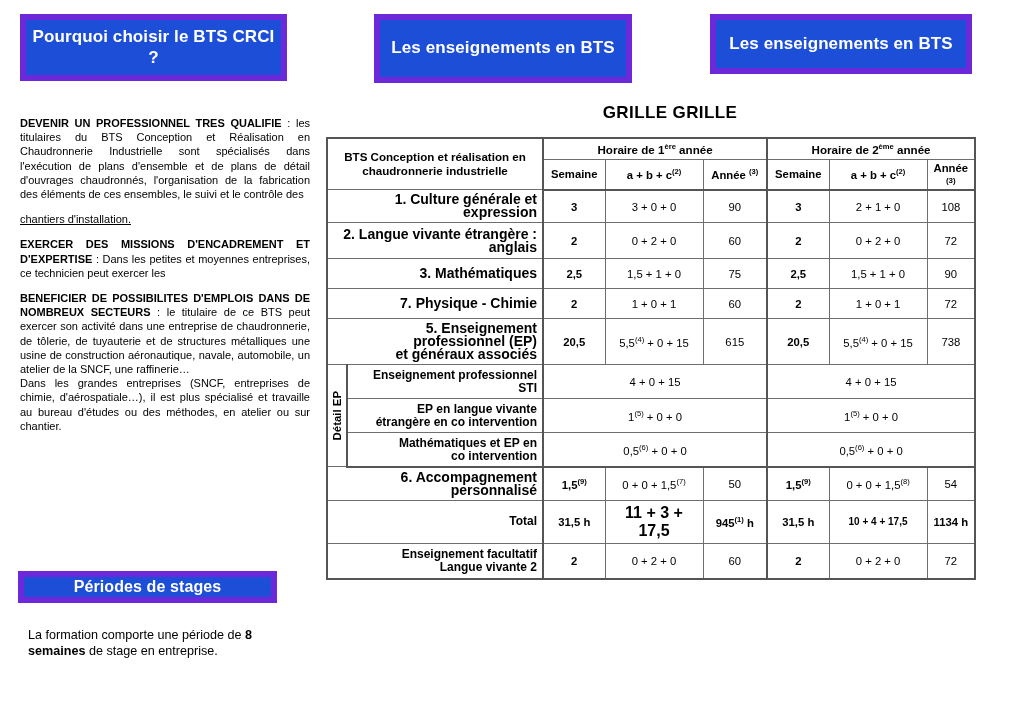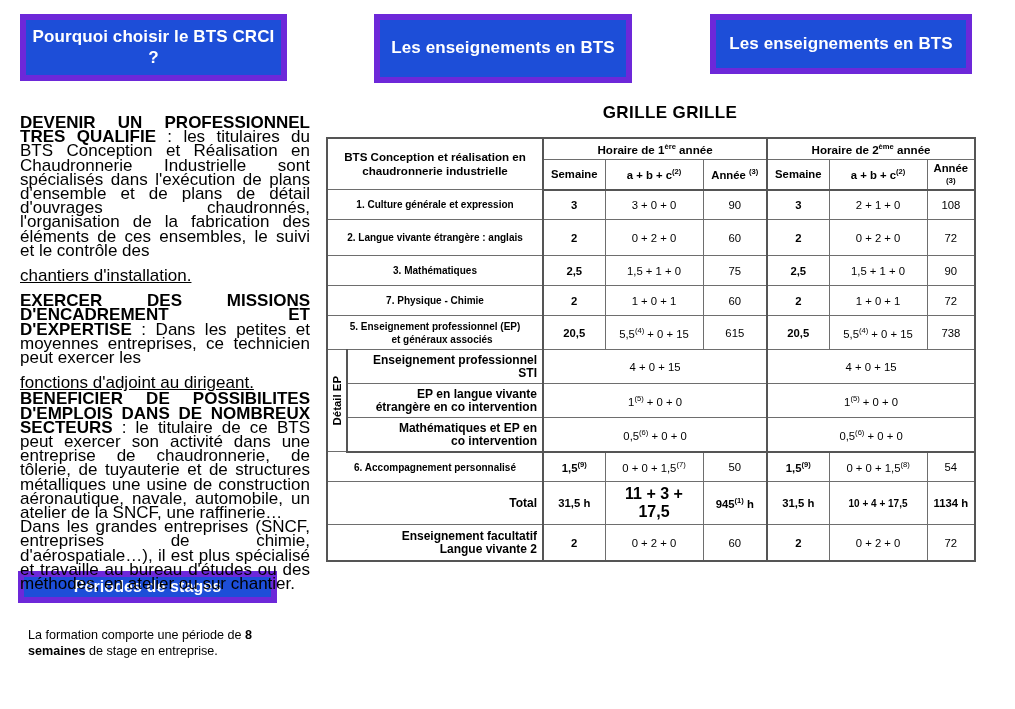--- a/index.html
+++ b/index.html
@@ -36,21 +36,21 @@
   #box-ens1     { left: 374px; top: 14px;  width: 258px; height: 69px; font-size: 17px; }
   #box-ens2     { left: 710px; top: 14px;  width: 262px; height: 60px; font-size: 17px; }
   #box-stages   { left: 18px;  top: 571px; width: 259px; height: 32px; font-size: 16px; }
 
   
   .left-col {
     position: absolute;
     left: 20px;
     top: 116px;
     width: 290px;
-    font-size: 17px;
+    font-size: 11px;
     line-height: 14.2px;
   }
   .para { margin: 0 0 11px 0; text-align: justify; }
   .para.last { margin-bottom: 0; }
   .para b { font-weight: bold; }
   .nojust { text-align: left; text-decoration: underline; }
 
   .stage-text {
     position: absolute;
     left: 28px;
@@ -92,21 +92,21 @@
     box-sizing: border-box;
   }
   .outer-top    { border-top-width: 2px !important;    border-top-color:#555 !important; }
   .outer-left   { border-left-width: 2px !important;   border-left-color:#555 !important; }
   .outer-right  { border-right-width: 2px !important;  border-right-color:#555 !important; }
   .outer-bottom { border-bottom-width: 2px !important; border-bottom-color:#555 !important; }
   .thickb       { border-bottom-width: 2px !important; border-bottom-color:#555 !important; }
   .thickr       { border-right-width: 2px !important;  border-right-color:#555 !important; }
   .hdr { text-align: center; font-weight: bold; font-size: 11.6px; }
   .sub { text-align: center; font-weight: bold; font-size: 11.3px; }
-  .lbl { text-align: center;  font-weight: bold; font-size: 10px; line-height: 13px; }
+  .lbl { text-align: right;  font-weight: bold; font-size: 14px; line-height: 13px; }
   .lblr{ text-align: right; font-weight: bold; font-size: 12px; line-height: 13px; }
   .val { text-align: center; font-weight: bold; font-size: 11.3px; }
   .valn{ text-align: center; font-weight: normal; font-size: 11.3px; }
   .small-sup { font-size: 7.6px; vertical-align: super; }
   .tiny { font-size: 8px; }
 
   .vert-cell { padding: 0 !important; width: 20px; }
   .vert-inner {
     writing-mode: vertical-rl;
     transform: rotate(180deg);
@@ -136,21 +136,20 @@
 <div class="left-col">
 
   <p class="para">
     <b>DEVENIR UN PROFESSIONNEL TRES QUALIFIE</b><span> : les titulaires du BTS Conception et Réalisation en Chaudronnerie Industrielle sont spécialisés dans l'exécution de plans d'ensemble et de plans de détail d'ouvrages chaudronnés, l'organisation de la fabrication des éléments de ces ensembles, le suivi et le contrôle des</span>
   </p>
   <p class="para nojust">chantiers d'installation.</p>
 
   <p class="para">
     <b>EXERCER DES MISSIONS D'ENCADREMENT ET D'EXPERTISE</b><span> : Dans les petites et moyennes entreprises, ce technicien peut exercer les</span>
   </p>
-  <p class="para nojust" style="margin-bottom:2px">fonctions d'adjoint au dirigeant.</p>
   <p class="para last">
     <b>BENEFICIER DE POSSIBILITES D'EMPLOIS DANS DE NOMBREUX SECTEURS</b><span> : le titulaire de ce BTS peut exercer son activité dans une entreprise de chaudronnerie, de tôlerie, de tuyauterie et de structures métalliques une usine de construction aéronautique, navale, automobile, un atelier de la SNCF, une raffinerie…</span>
   </p>
 
   <p class="para">Dans les grandes entreprises (SNCF, entreprises de chimie, d'aérospatiale…), il est plus spécialisé et travaille au bureau d'études ou des méthodes, en atelier ou sur chantier.</p>
 </div>
 
 <div class="stage-text">
   <span>La formation comporte une période de </span><b>8 semaines</b><span> de stage en entreprise.</span>
 </div>

